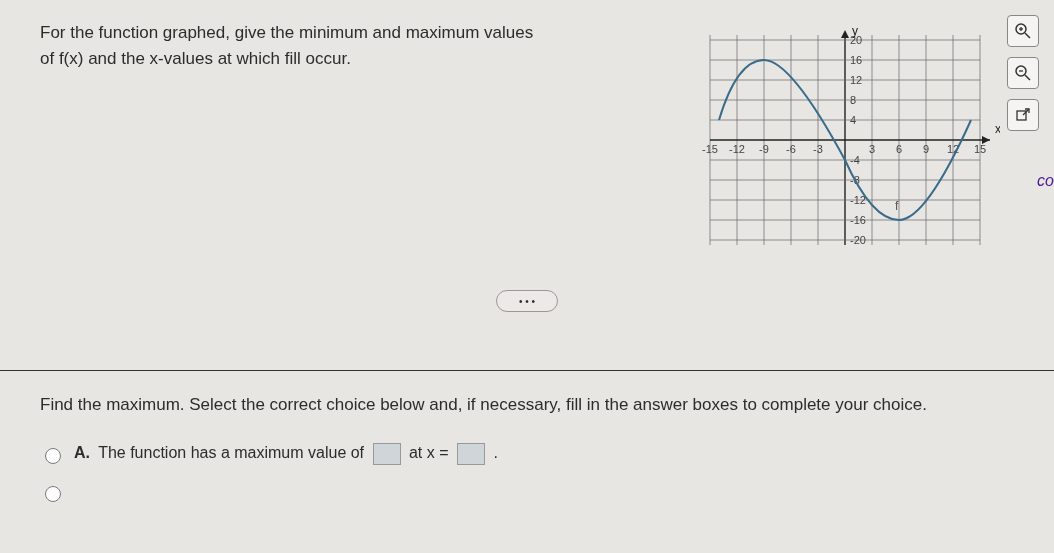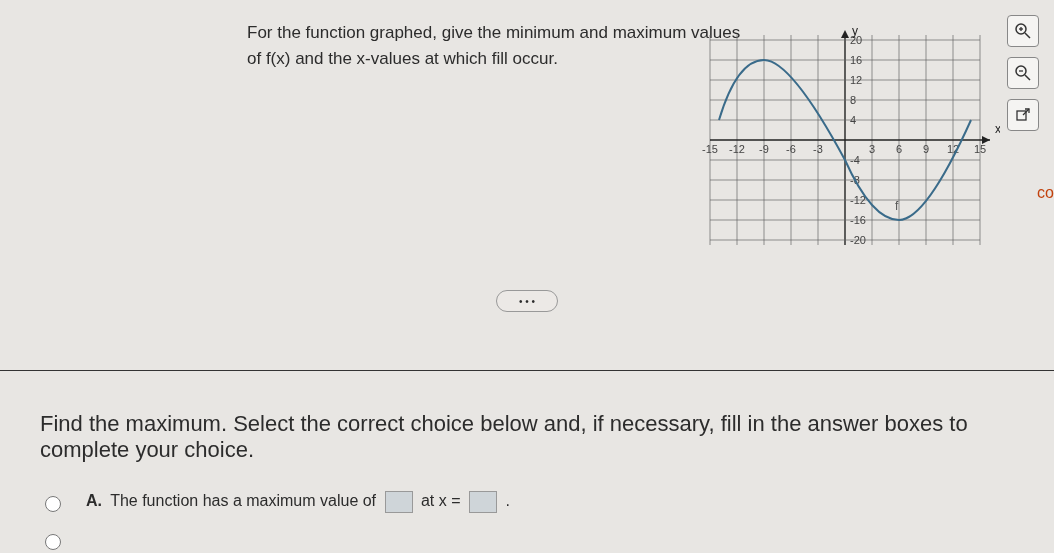--- a/index.html
+++ b/index.html
@@ -9,21 +9,20 @@
   width: 1054px;
   height: 553px;
   position: relative;
   color: #2c2c2c;
   overflow: hidden;
 }
 .top-section {
   display: flex;
   padding: 20px 30px 10px 40px;
   position: relative;
-  justify-content: center;
 }
 .question-text {
   flex: 0 0 570px;
   font-size: 17px;
   line-height: 1.5;
 }
 .graph-area {
   position: absolute;
   left: 690px;
   top: 25px;
@@ -78,28 +77,27 @@
   height: 1px;
   background: #333;
 }
 .bottom-section {
   position: absolute;
   top: 395px;
   left: 40px;
   right: 30px;
 }
 .prompt-text {
-  font-size: 22px;
+  font-size: 17px;
   margin-bottom: 28px;
-  margin-top: 16px;
 }
 .choice {
   display: flex;
   align-items: center;
-  gap: 22px;
+  gap: 10px;
   margin-bottom: 18px;
   font-size: 16px;
 }
 .choice input[type="radio"] {
   width: 16px;
   height: 16px;
 }
 .choice-label {
   font-weight: bold;
   margin-right: 4px;
@@ -109,23 +107,24 @@
   width: 26px;
   height: 20px;
   background: #cfd5d9;
   border: 1px solid #999;
   vertical-align: middle;
   margin: 0 4px;
 }
 .side-text {
   position: absolute;
   right: 0px;
-  top: 184px;
+  top: 172px;
   font-size: 16px;
-  color: #c2410c;
+  color: #4c1d95;
+  font-style: italic;
 }
 </style>
 </head>
 <body>
 
 <div class="top-section">
   <div class="question-text">
     <span>For the function graphed, give the minimum and maximum values</span><br>
     <span>of f(x) and the x-values at which fill occur.</span>
   </div>

